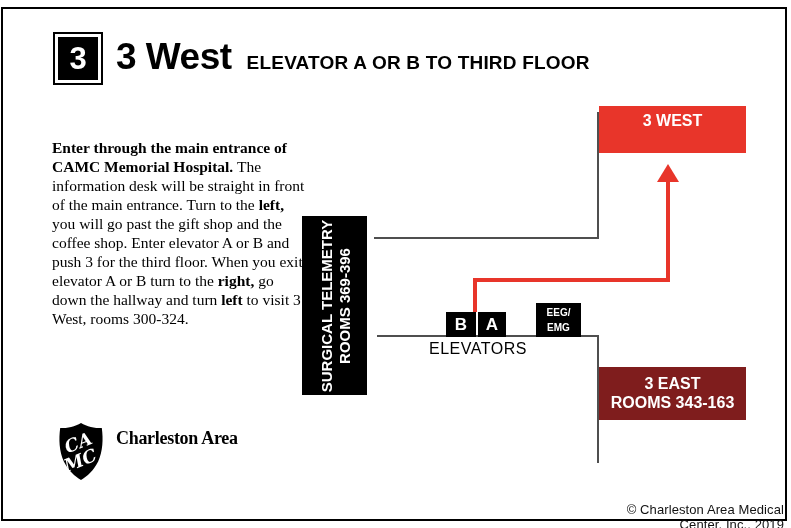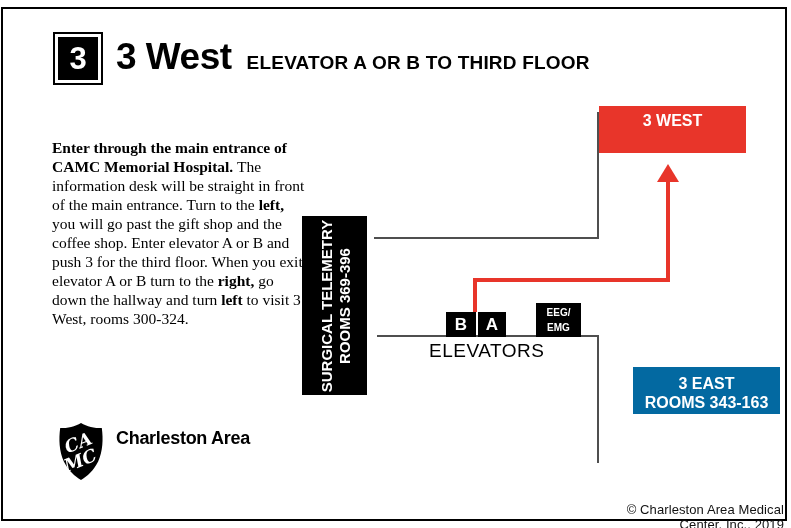--- a/index.html
+++ b/index.html
@@ -19,47 +19,47 @@
   
   .campus{position:absolute;left:52px;top:112px;font-family:"Liberation Serif",serif;
           font-style:italic;font-size:15.5px;}
   .para{position:absolute;left:52px;top:138px;width:258px;font-family:"Liberation Serif",serif;
         font-size:15.5px;line-height:19px;}
   .para .b{font-weight:bold;}
 
   
   .logo{position:absolute;left:55px;top:421px;display:flex;align-items:flex-start;}
   .shield{width:52px;height:61px;}
-  .orgname{margin-left:9px;margin-top:7px;font-family:Liberation Sans, sans-serif;
+  .orgname{margin-left:9px;margin-top:7px;font-family:Liberation Serif, serif;
            font-weight:bold;font-size:18px;line-height:20px;letter-spacing:-0.3px;}
 
   
   .wall{position:absolute;background:#4F4F4F;}
   .wall.uh{left:374px;top:237px;width:224px;height:2px;}
   .wall.uv{left:597px;top:112px;width:2px;height:127px;}
   .wall.lh{left:377px;top:335px;width:221px;height:2px;}
   .wall.lv{left:597px;top:335px;width:2px;height:128px;}
 
   
   .unit{position:absolute;color:#fff;font-weight:bold;text-align:center;}
   .west{left:599px;top:106px;width:147px;height:47px;background:#E8352A;}
-  .east{left:599px;top:367px;width:147px;height:47px;background:#0369a1;margin-left:34px;}
+  .east{left:599px;top:367px;width:147px;height:53px;background:#7f1d1d;}
   .unit .l{font-size:16px;line-height:19px;}
   .west .pad{padding-top:5px;} .east .pad{padding-top:7px;}
 
   .surgical{position:absolute;left:302px;top:216px;width:65px;height:179px;background:#000;}
   .surgical-inner{position:absolute;left:50%;top:50%;width:179px;height:65px;
                   transform:translate(-50%,-50%) rotate(-90deg);
                   display:flex;flex-direction:column;align-items:center;justify-content:center;
                   color:#fff;font-weight:bold;font-size:15px;line-height:18px;white-space:nowrap;}
 
   .elev{position:absolute;top:312px;height:25px;background:#000;color:#fff;font-weight:bold;
         font-size:17px;display:flex;align-items:center;justify-content:center;}
   .elev.b{left:446px;width:30px;} .elev.a{left:478px;width:28px;}
-  .elevlabel{position:absolute;left:429px;top:340px;font-size:19px;letter-spacing:0.5px;}
+  .elevlabel{position:absolute;left:429px;top:340px;font-size:16px;letter-spacing:0.5px;}
 
   .eeg{position:absolute;left:536px;top:303px;width:45px;height:34px;background:#000;color:#fff;
        font-weight:bold;font-size:10px;line-height:15px;text-align:center;padding-top:2px;box-sizing:border-box;}
 
   
   .route{position:absolute;background:#E8352A;}
   .route.v1{left:473px;top:281px;width:4px;height:31px;}
   .route.h1{left:473px;top:278px;width:197px;height:4px;}
   .route.v2{left:666px;top:180px;width:4px;height:102px;}
   .route-head{position:absolute;left:657px;top:164px;width:0;height:0;

